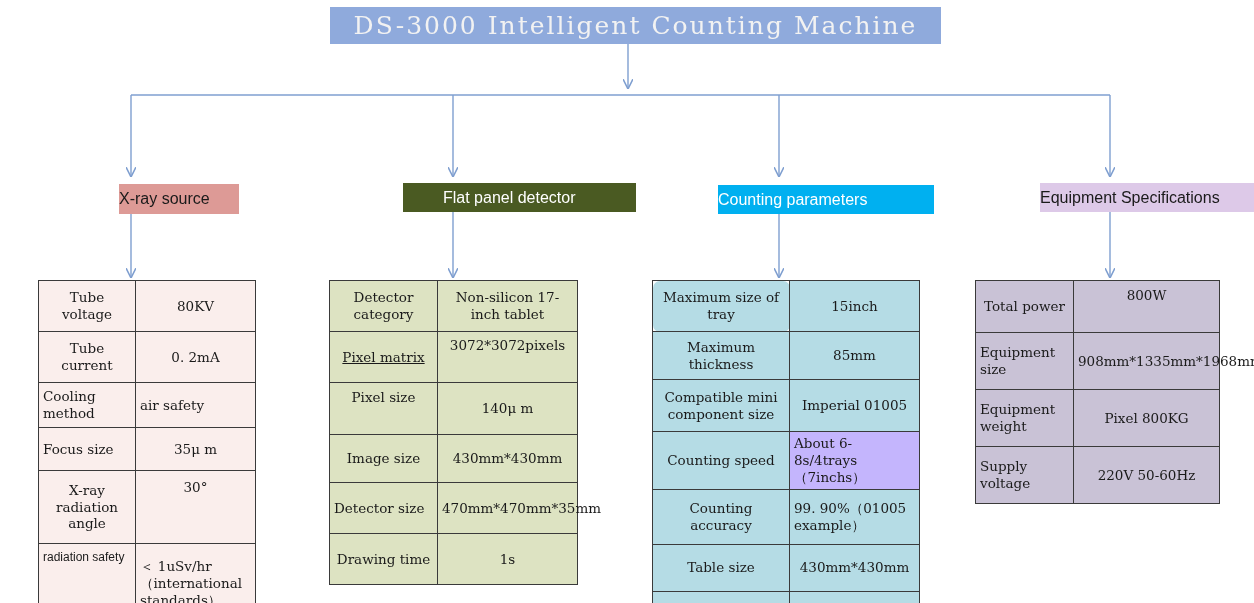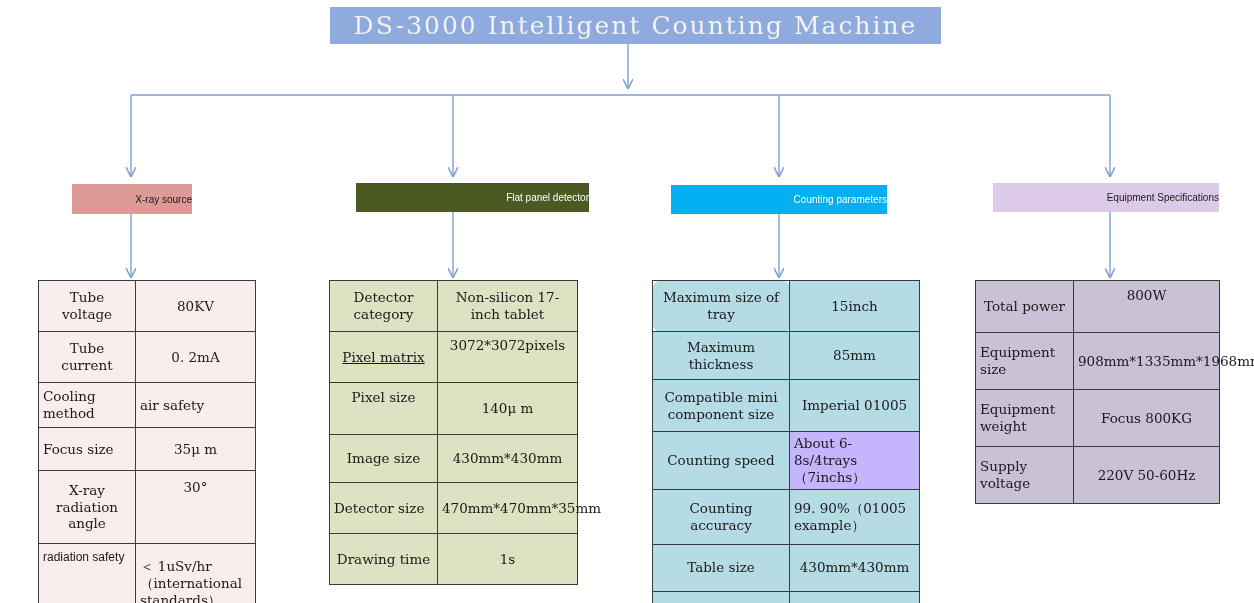--- a/index.html
+++ b/index.html
@@ -49,24 +49,25 @@
     font-size: 25px;
     letter-spacing: 2px;
     white-space: nowrap;
   }
 
   
   .cat-header {
     position: absolute;
     display: flex;
     align-items: center;
-    justify-content: flex-end;
+    justify-content: flex-start;
     white-space: nowrap;
     font-family: "Liberation Sans", sans-serif;
-    font-size: 10px;
+    font-size: 16px;
+    margin-left: 47px;
   }
 
   
   .spec-table {
     position: absolute;
     border-collapse: collapse;
     table-layout: fixed;
     font-family: "DejaVu Serif", serif;
     font-size: 13.5px;
     color: #1a1a1a;
@@ -233,21 +234,21 @@
       <tr>
         <td class="k" style="width: 89px; height: 45px; background: rgb(201, 194, 214);">Total power</td>
         <td class="v" style="vertical-align: top; padding-top: 6px; background: rgb(201, 194, 214);">800W</td>
       </tr>
       <tr>
         <td class="kl" style="height: 50px; background: rgb(201, 194, 214);">Equipment size</td>
         <td class="v" style="background: rgb(201, 194, 214);">908mm*1335mm*1968mm</td>
       </tr>
       <tr>
         <td class="kl" style="height: 50px; background: rgb(201, 194, 214);">Equipment weight</td>
-        <td class="v" style="background: rgb(201, 194, 214);">Focus 800KG</td>
+        <td class="v" style="background: rgb(201, 194, 214);">Pixel 800KG</td>
       </tr>
       <tr>
         <td class="kl" style="height: 50px; background: rgb(201, 194, 214);">Supply voltage</td>
         <td class="v" style="background: rgb(201, 194, 214);">220V  50-60Hz</td>
       </tr>
     </tbody>
   </table>
 
 </div>
 

